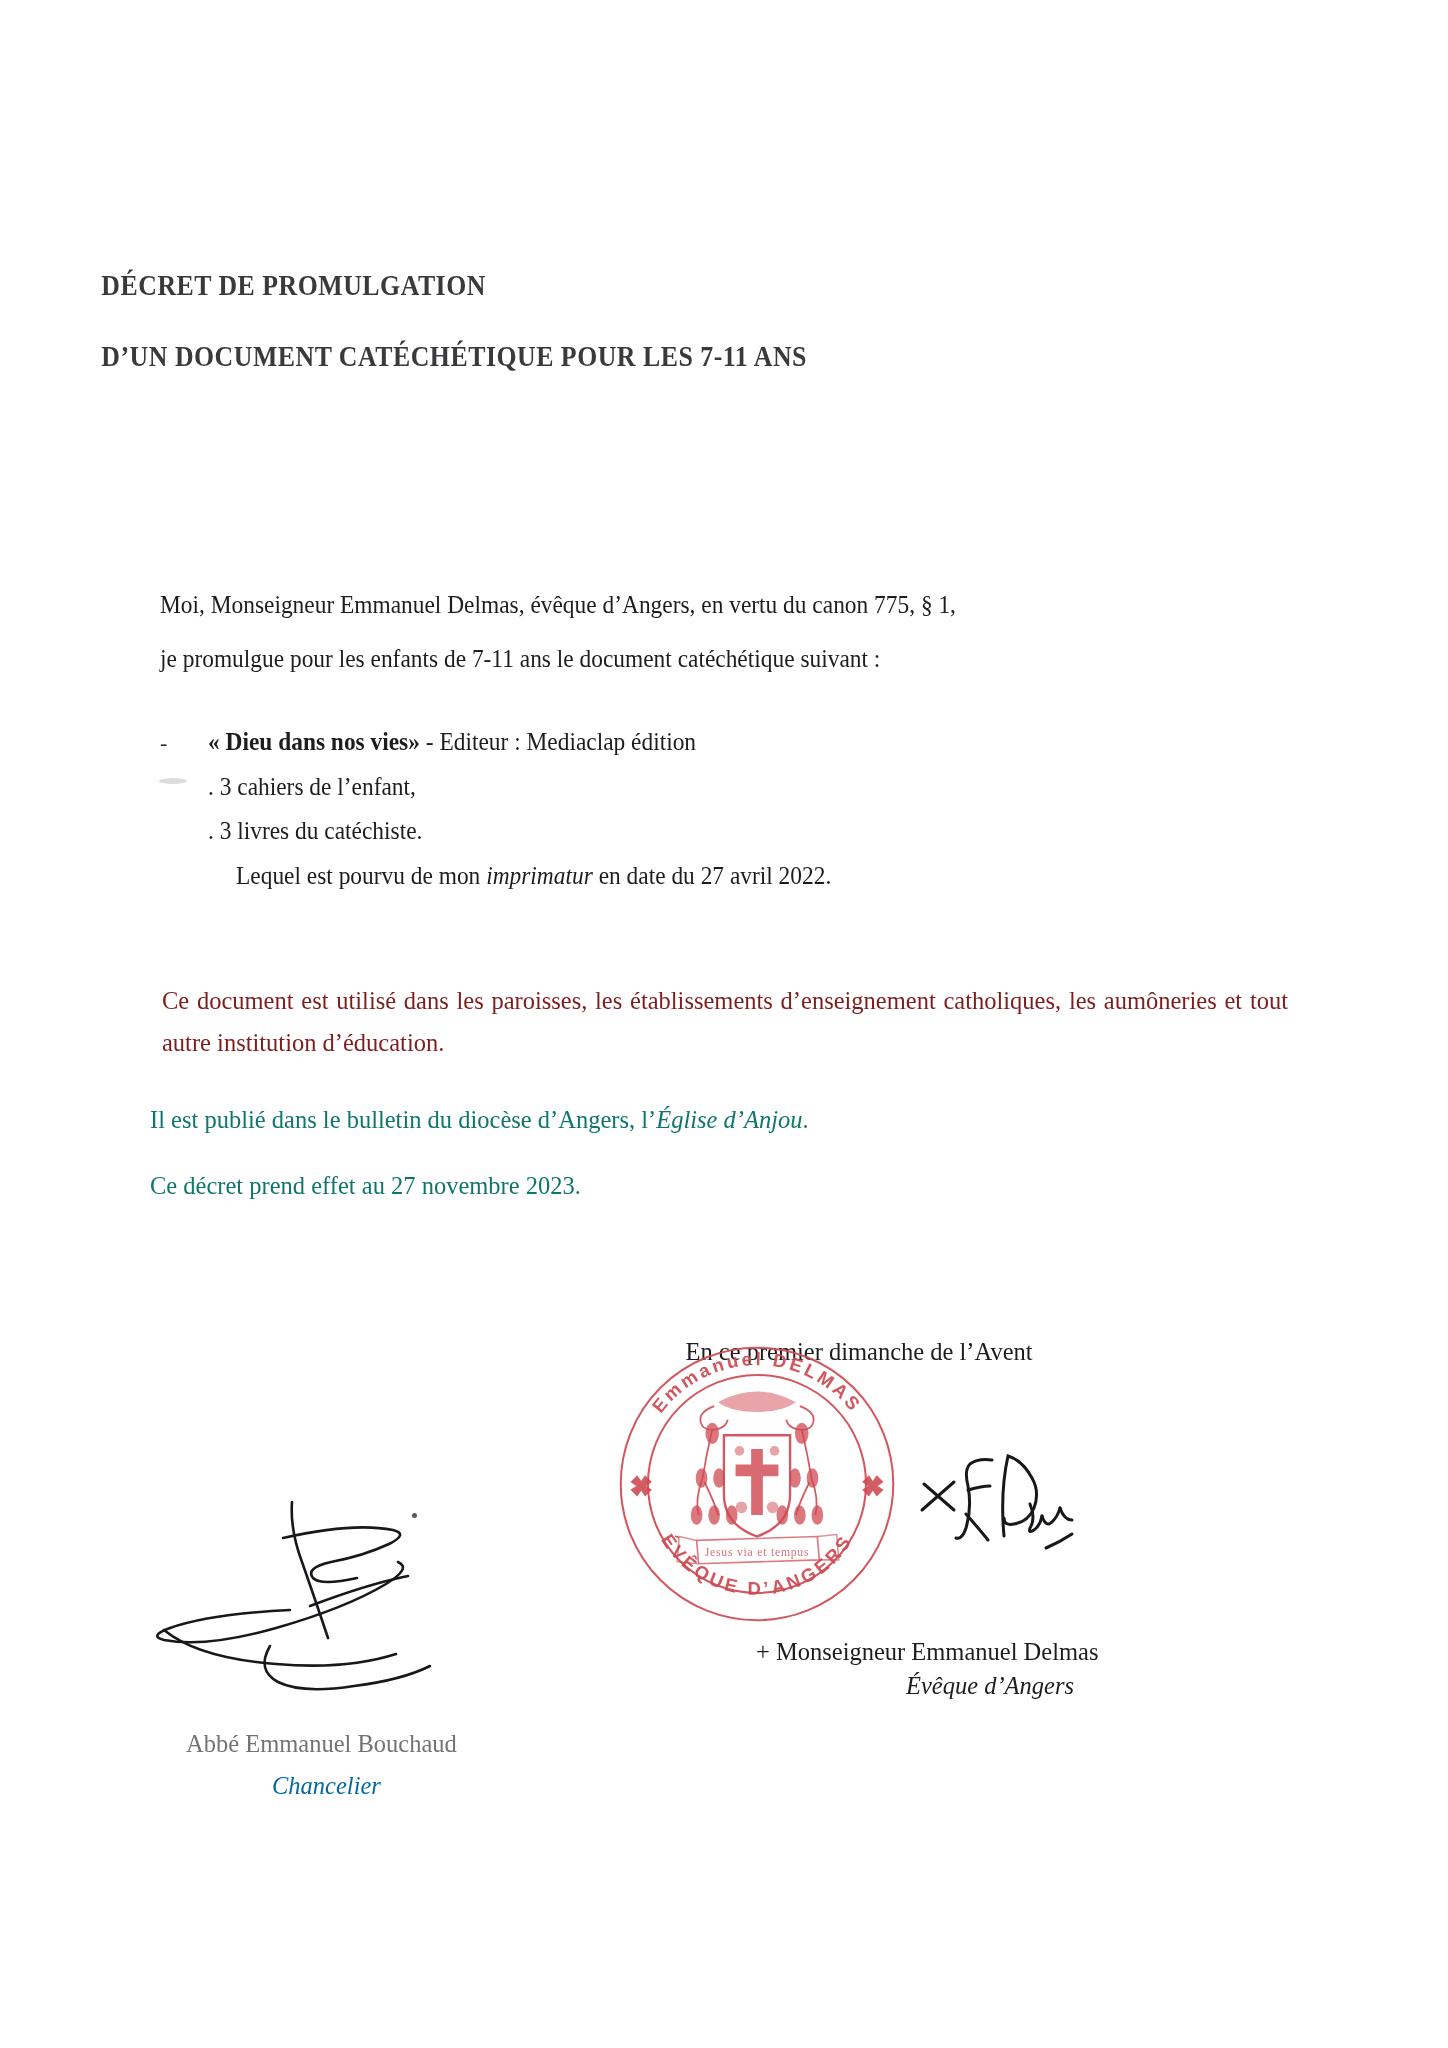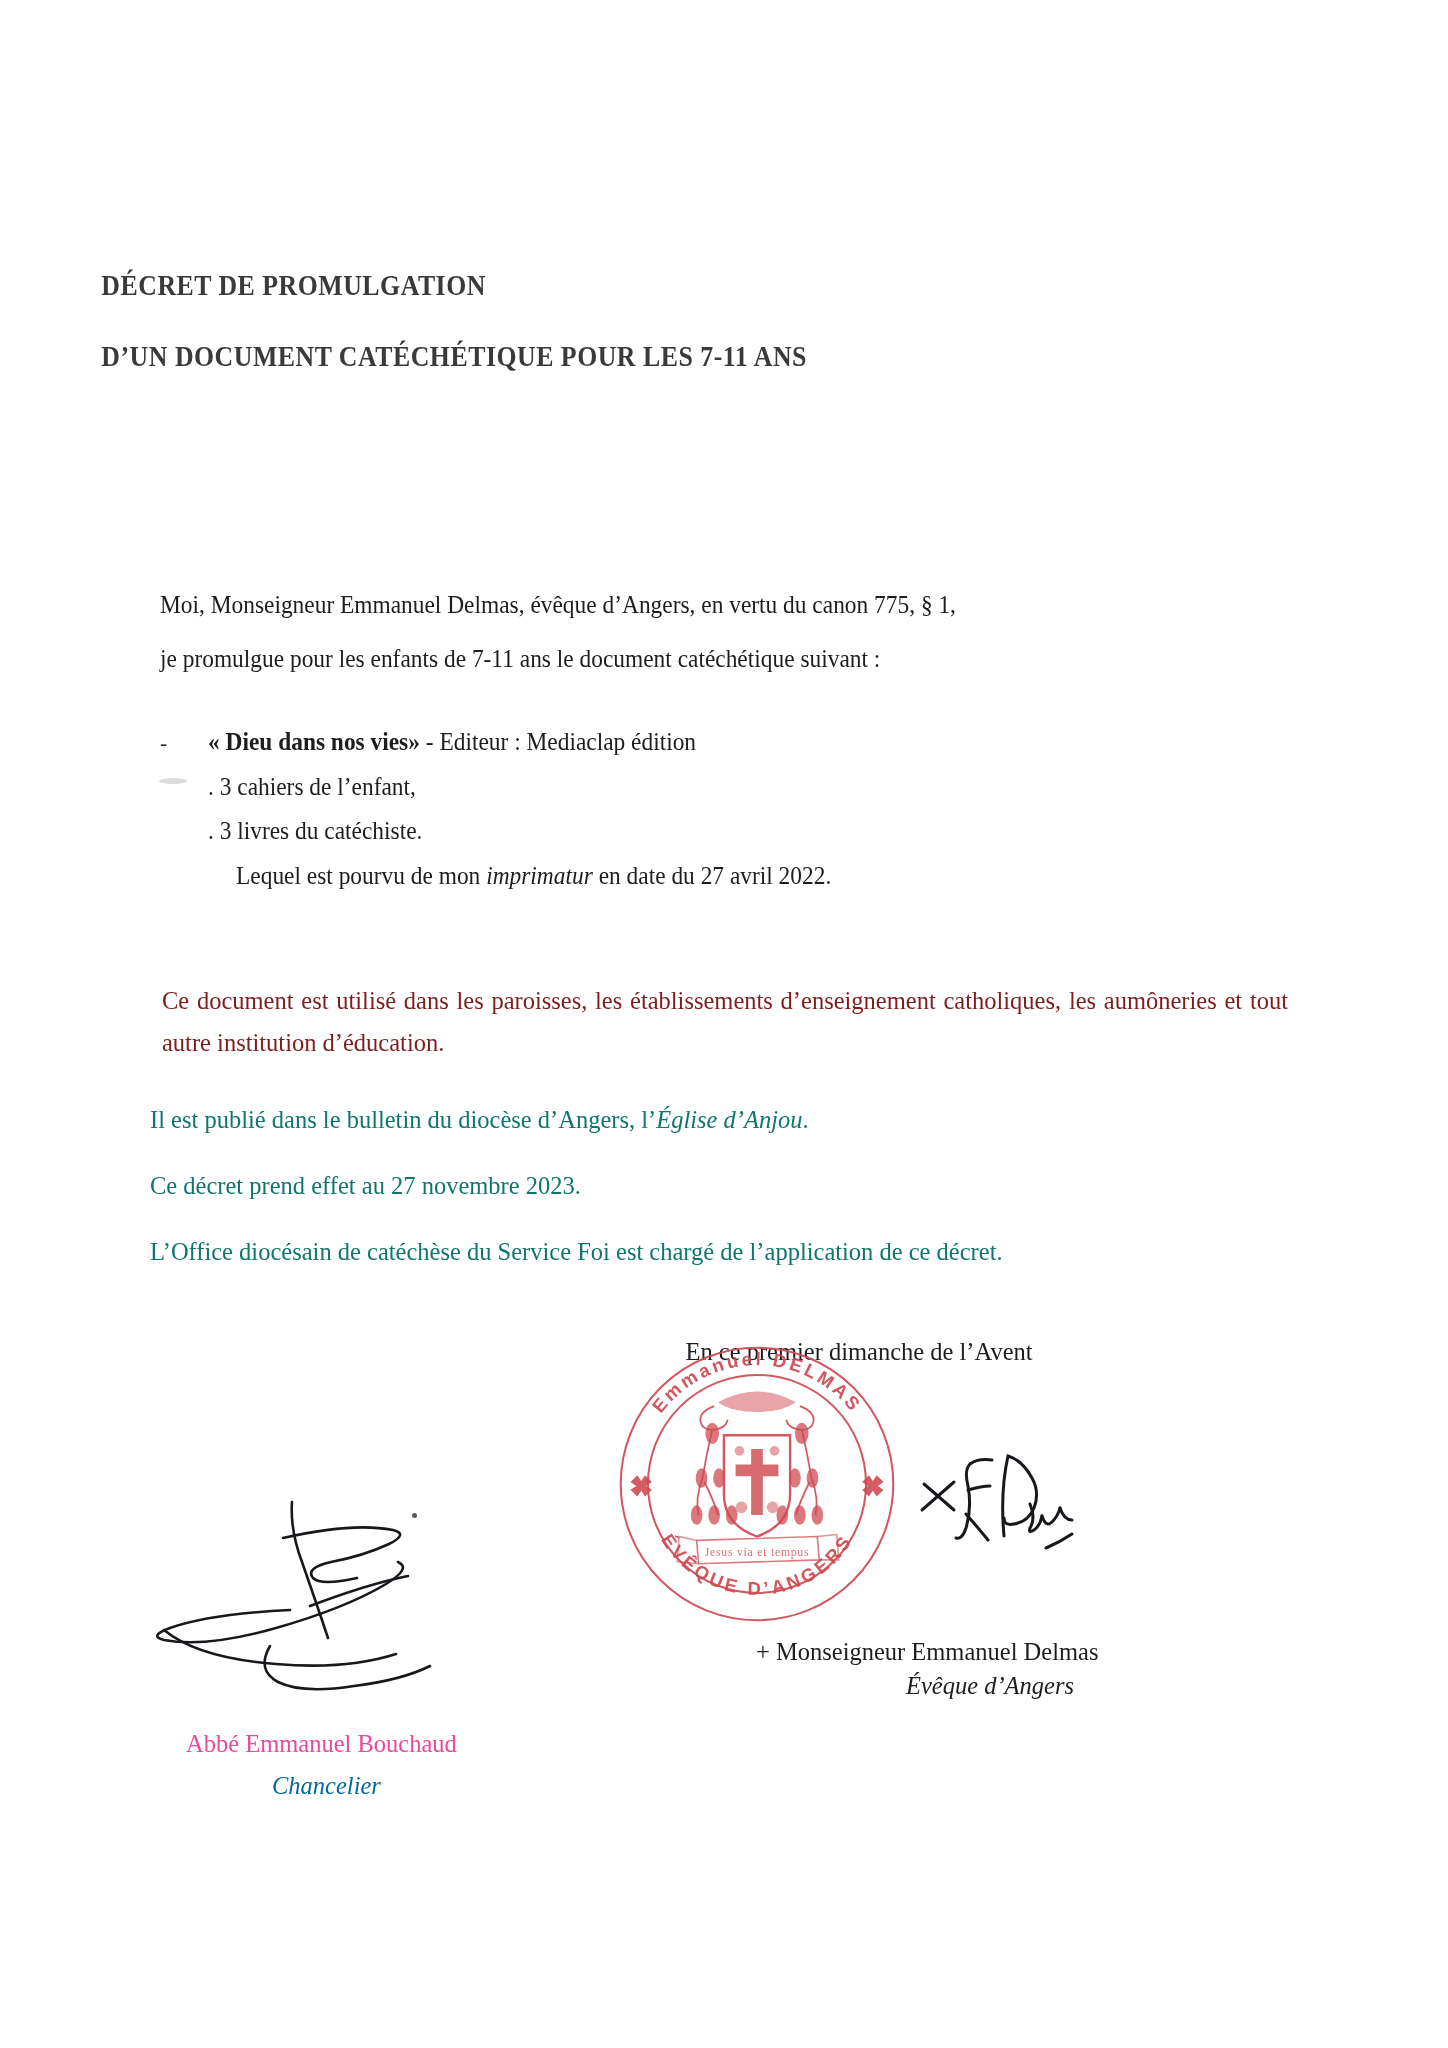--- a/index.html
+++ b/index.html
@@ -172,21 +172,21 @@
     font-size: 24.5px;
     font-style: italic;
     color: #1d1d1f;
     white-space: nowrap;
   }
   .chancellor-name {
     position: absolute;
     top: 1730px;
     left: 186px;
     font-size: 24.5px;
-    color: #ec4899;
+    color: #737373;
     white-space: nowrap;
   }
   .chancellor-role {
     position: absolute;
     top: 1772px;
     left: 272px;
     font-size: 24.5px;
     font-style: italic;
     color: #0369a1;
     white-space: nowrap;
@@ -265,21 +265,20 @@
 
   <div class="lequel"><span>Lequel est pourvu de mon </span><i>imprimatur</i><span> en date du 27 avril 2022.</span></div>
 
   <div class="paras2">
     <p class="p-just">Ce document est utilisé dans les paroisses, les établissements d’enseignement catholiques, les aumôneries et tout autre institution d’éducation.</p>
     <div class="sp1"></div>
     <p class="p-norm"><span>Il est publié dans le bulletin du diocèse d’Angers, l’</span><i>Église d’Anjou</i><span>.</span></p>
     <div class="sp1"></div>
     <p class="p-norm">Ce décret prend effet au 27 novembre 2023.</p>
     <div class="sp1"></div>
-    <p class="p-norm">L’Office diocésain de catéchèse du Service Foi est chargé de l’application de ce décret.</p>
   </div>
 
   <div class="avent">En ce premier dimanche de l’Avent</div>
 
   <svg class="seal" viewBox="0 0 300 300" xmlns="http://www.w3.org/2000/svg">
     <defs>
       <path id="arcTop" d="M 28,152 A 122,122 0 0 1 272,152"></path>
       <path id="arcBot" d="M 36,152 A 114,114 0 0 0 264,152"></path>
     </defs>
     <g fill="none" stroke="#cf4a52" stroke-width="2.1" opacity="0.92">

